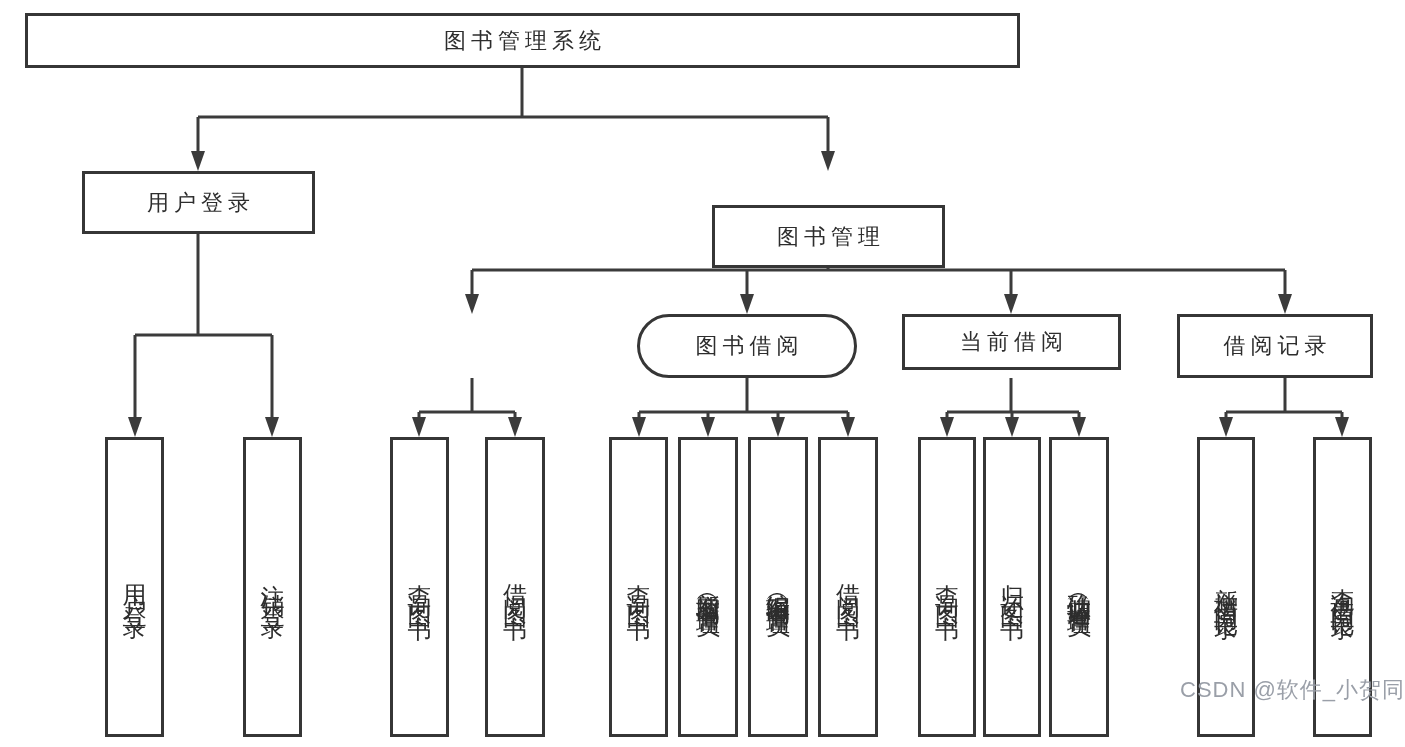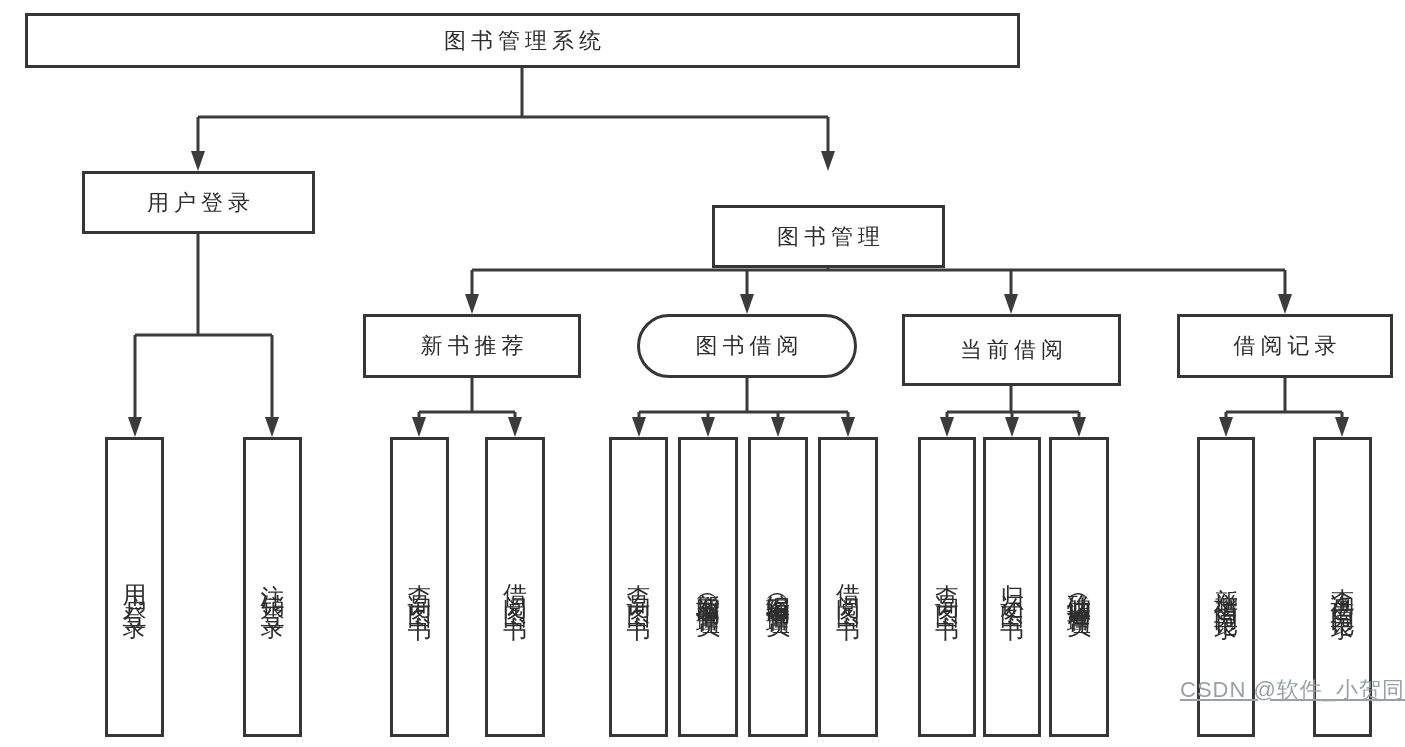--- a/index.html
+++ b/index.html
@@ -48,21 +48,20 @@
   .v9 { letter-spacing: 3px; }
   .watermark {
     position: absolute;
     left: 1180px;
     top: 677px;
     font-size: 22px;
     letter-spacing: 1px;
     color: #9a9fa8;
     white-space: nowrap;
     line-height: 1.2;
-    text-decoration: underline;
   }
 </style>
 </head>
 <body>
 
 <div class="canvas">
 
   <svg class="wires" viewBox="0 0 1405 747" xmlns="http://www.w3.org/2000/svg">
     <g>
       <path d="M522 68 V117 M198 117 H828 M198 117 V153 M828 117 V153"></path>
@@ -110,30 +109,27 @@
     <span class="h-lbl">图书管理系统</span>
   </div>
 
   <div class="box" style="left:82px; top:171px; width:233px; height:63px;">
     <span class="h-lbl">用户登录</span>
   </div>
   <div class="box" style="left:712px; top:171px; width:233px; height:63px;margin-top:34px;">
     <span class="h-lbl">图书管理</span>
   </div>
 
-  <div class="box" style="left:363px; top:314px; width:218px; height:64px;">
-    <span class="h-lbl">新书推荐</span>
-  </div>
   <div class="box" style="left:637px; top:314px; width:220px; height:64px;border-radius:32px;">
     <span class="h-lbl">图书借阅</span>
   </div>
-  <div class="box" style="left:902px; top:314px; width:219px; height:72px;">
+  <div class="box" style="left:902px; top:314px; width:219px; height:56px;">
     <span class="h-lbl">当前借阅</span>
   </div>
-  <div class="box" style="left:1177px; top:314px; width:216px; height:64px;">
+  <div class="box" style="left:1177px; top:314px; width:196px; height:64px;">
     <span class="h-lbl">借阅记录</span>
   </div>
 
   <div class="box" style="left:105px; top:437px; width:59px; height:300px;">
     <span class="v-lbl v4">用户登录</span>
   </div>
   <div class="box" style="left:243px; top:437px; width:59px; height:300px;">
     <span class="v-lbl v4">注销登录</span>
   </div>
 

